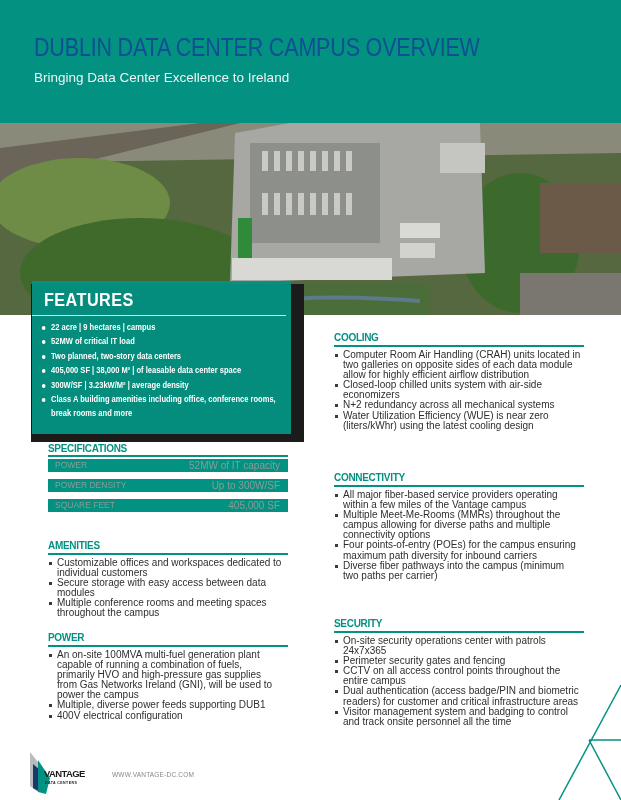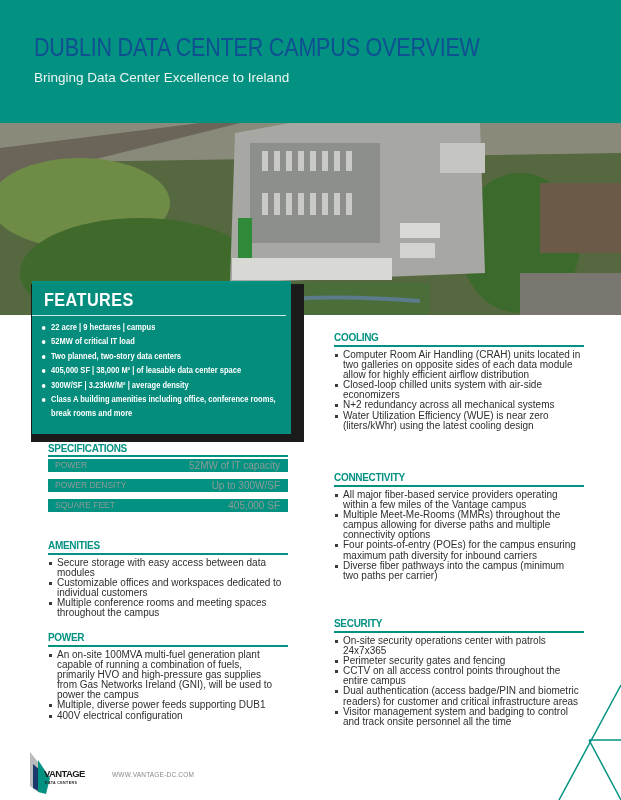--- a/index.html
+++ b/index.html
@@ -116,22 +116,22 @@
   </div>
   <div class="spec-row">
     <span class="spec-label">SQUARE FEET</span>
     <span class="spec-value">405,000 SF</span>
   </div>
 </div>
 
 <div class="section-h" style="left:48px; top:540px;">AMENITIES</div>
 <div class="section-rule" style="left:48px; top:553px; width:240px;"></div>
 <ul class="blist" style="left:48px; top:558px; width:235px;">
+  <li>Customizable offices and workspaces dedicated to individual customers</li>
   <li>Secure storage with easy access between data modules</li>
-  <li>Customizable offices and workspaces dedicated to individual customers</li>
   <li>Multiple conference rooms and meeting spaces throughout the campus</li>
 </ul>
 
 <div class="section-h" style="left:48px; top:632px;">POWER</div>
 <div class="section-rule" style="left:48px; top:645px; width:240px;"></div>
 <ul class="blist" style="left:48px; top:650px; width:225px;">
   <li>An on-site 100MVA multi-fuel generation plant capable of running a combination of fuels, primarily HVO and high-pressure gas supplies from Gas Networks Ireland (GNI), will be used to power the campus</li>
   <li>Multiple, diverse power feeds supporting DUB1</li>
   <li>400V electrical configuration</li>
 </ul>

